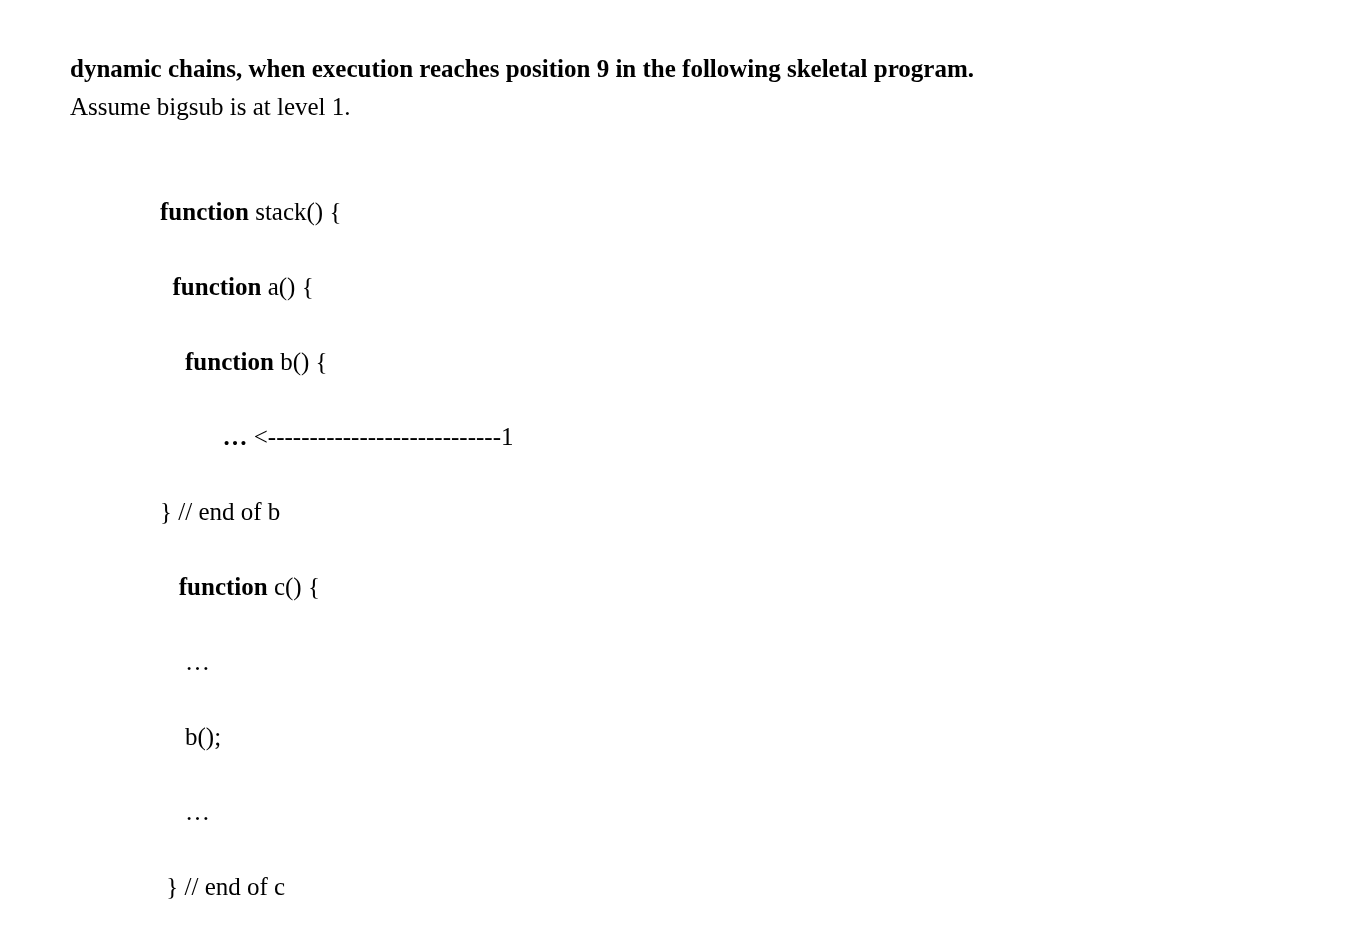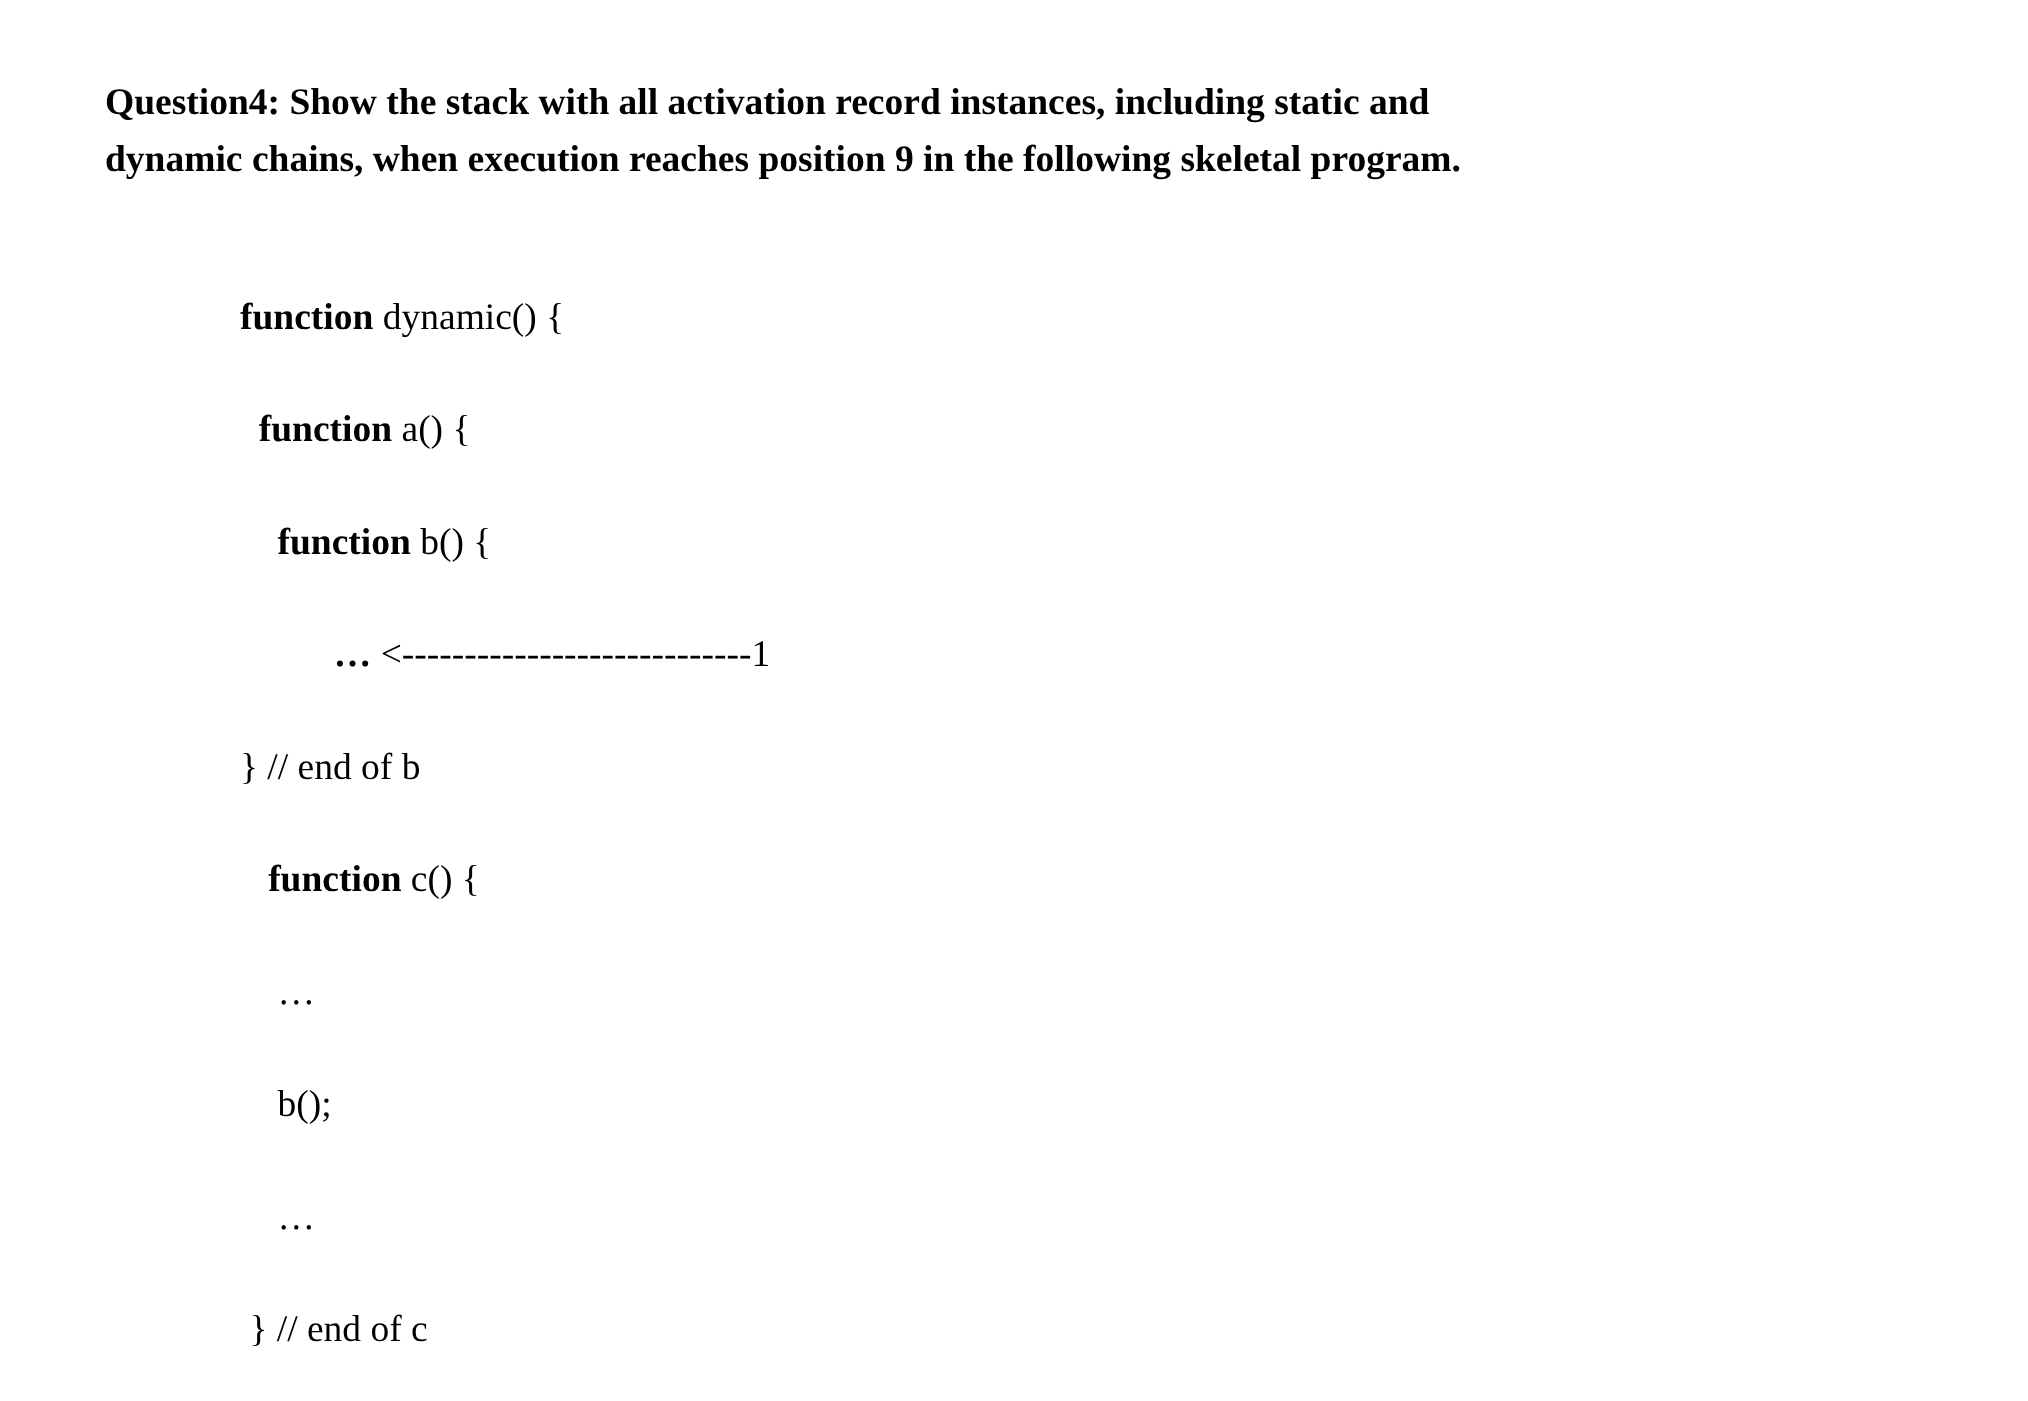--- a/index.html
+++ b/index.html
@@ -27,28 +27,26 @@
       margin-left: 90px;
       margin-top: 10px;
       white-space: pre;
       font-family: "Times New Roman", Times, serif;
     }
   </style>
 </head>
 <body>
 
 <div class="question-header">
-  <div>
-    <span class="bold">Question4:</span><span class="bold"> Show the stack with all activation record instances, including static and</span>
-  </div>
   <div class="bold">dynamic chains, when execution reaches position 9 in the following skeletal program.</div>
+  <div>Assume bigsub is at level 1.</div>
 </div>
 
 <div class="code-block">
-<div><span class="bold">function</span><span> dynamic() {</span></div>
+<div><span class="bold">function</span><span> stack() {</span></div>
 <div>  <span class="bold">function</span><span> a() {</span></div>
 <div>    <span class="bold">function</span><span> b() {</span></div>
 <div>          <span class="bold">…</span><span> &lt;----------------------------1</span></div>
 <div><span>} // end of b</span></div>
 <div>   <span class="bold">function</span><span> c() {</span></div>
 <div>    <span>…</span></div>
 <div>    <span>b();</span></div>
 <div>    <span>…</span></div>
 <div><span> } // end of c</span></div>
 

